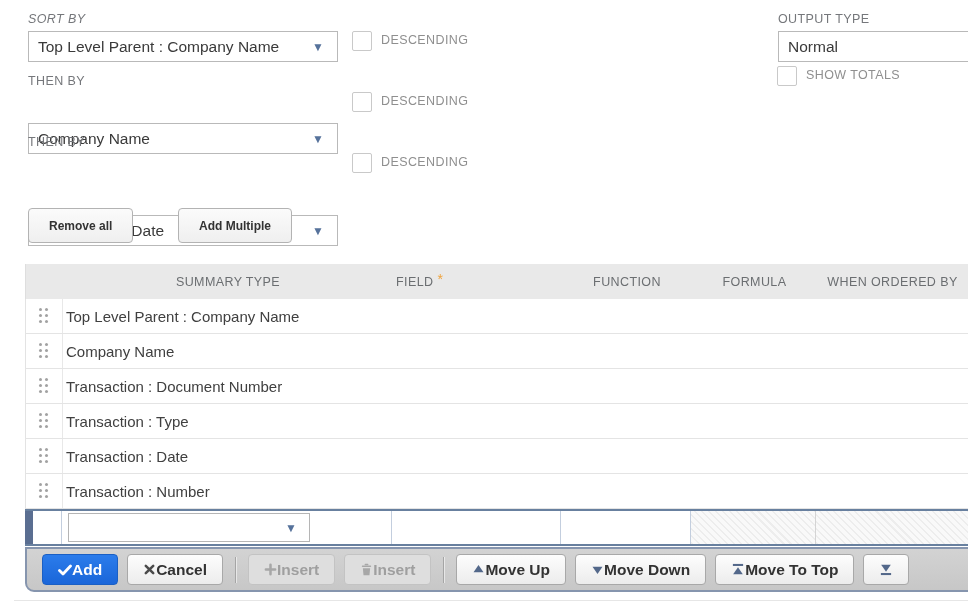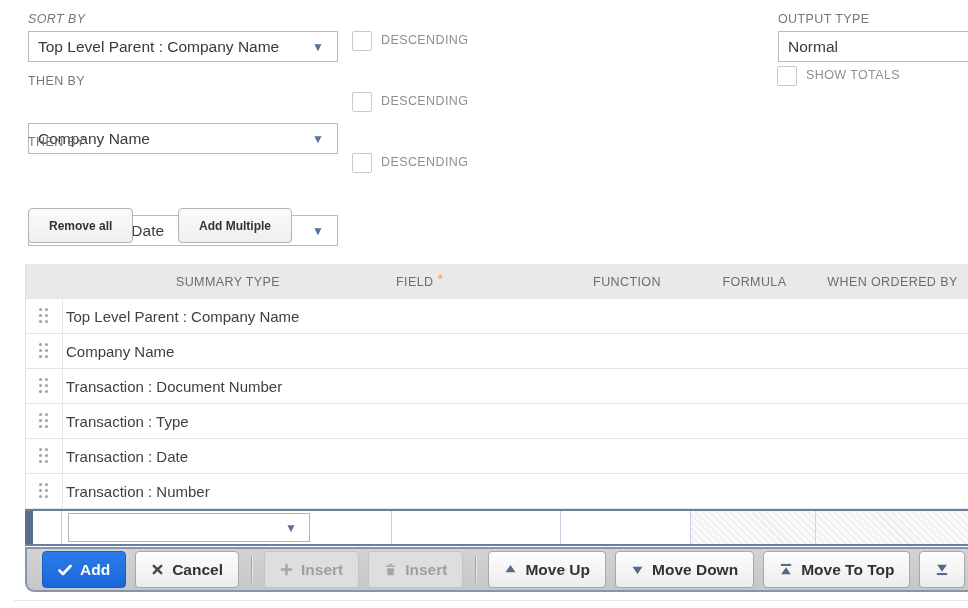--- a/index.html
+++ b/index.html
@@ -104,21 +104,21 @@
   }
   
   .toolbar{
     left:25px;top:547px;width:1060px;height:45px;
     background:linear-gradient(#d3d3d3,#c7c7c7);
     border:2px solid #8695ae;border-top-width:2px;
     border-radius:0 0 9px 9px;
     display:flex;align-items:center;padding-left:15px;gap:9px;
   }
   .tb-btn{
-    display:inline-flex;align-items:center;gap:8px;height:37px;padding:0 15px;
+    display:inline-flex;align-items:center;height:31px;padding:0 15px;
     font-size:15.5px;font-weight:700;color:#333;
     background:linear-gradient(#fdfdfd,#ececec);
     border:1px solid #a8a8a8;border-radius:4px;white-space:nowrap;
     font-family:"Liberation Sans",sans-serif;cursor:pointer;flex:0 0 auto;
   }
   .tb-btn.primary{
     background:linear-gradient(#2b7ceb,#1a66d9);border-color:#1a5fc4;color:#fff;
   }
   .tb-btn.disabled{
     background:#dedede;color:#9f9f9f;border-color:#c3c3c3;cursor:default;

